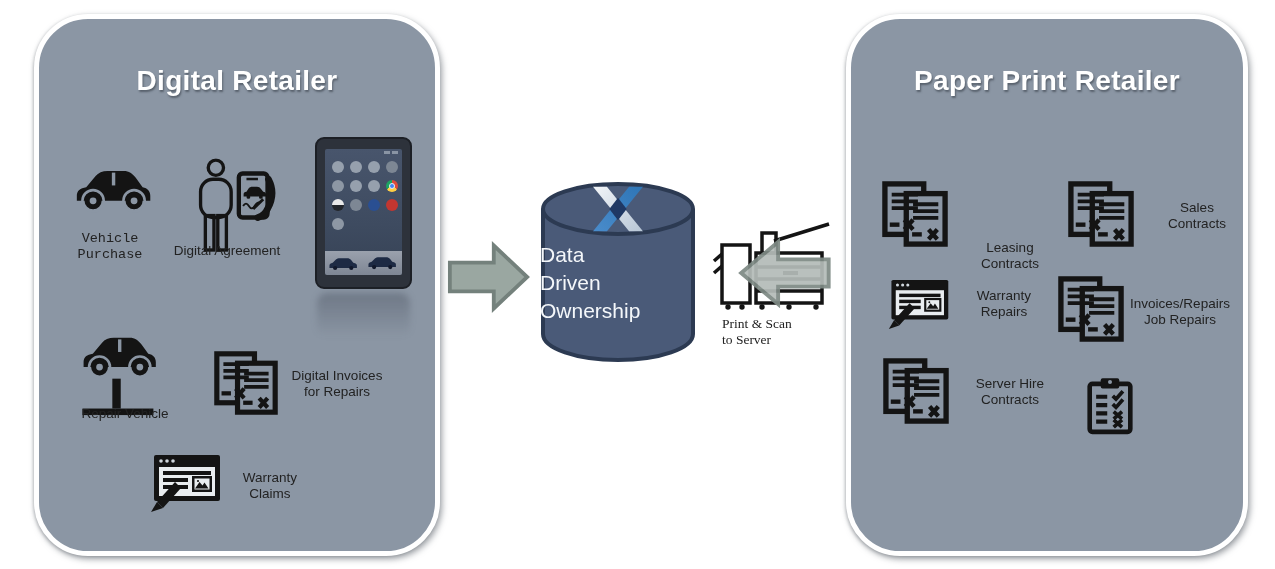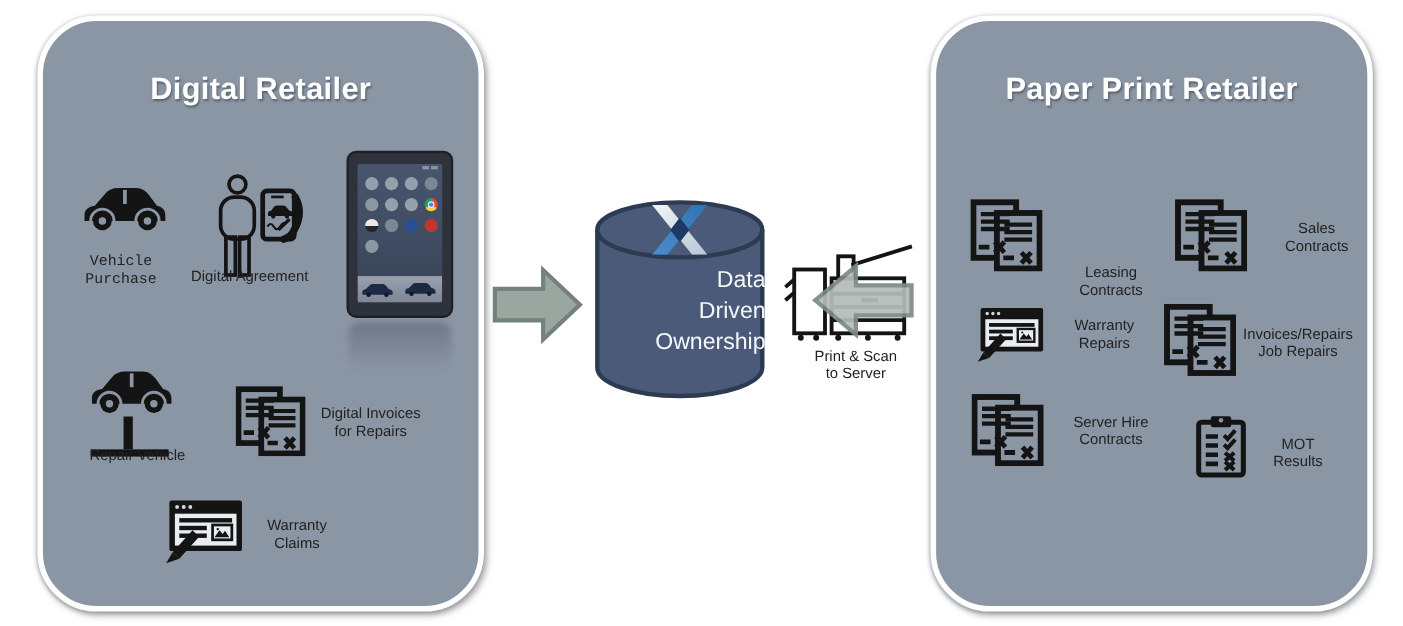--- a/index.html
+++ b/index.html
@@ -20,26 +20,26 @@
   }
   .icon{position:absolute;}
   .icon svg{display:block;width:100%;height:100%;}
   .item-label{
     position:absolute;font-size:13.5px;color:#222;text-align:center;
     white-space:pre-line;line-height:1.18;
   }
   
   .abs{position:absolute;}
   #db-label{
-    position:absolute;left:540px;top:241px;width:156px;text-align:right;
+    position:absolute;left:540px;top:241px;width:156px;text-align:left;
     color:#f4f7fa;font-size:21px;line-height:28px;white-space:pre-line;
   }
   #print-scan-label{
-    position:absolute;left:722px;top:316px;width:112px;text-align:center;
-    font-size:13.5px;color:#222;line-height:1.18;white-space:pre-line;
+    position:absolute;left:722px;top:316px;width:112px;
+    font-size:13.5px;color:#222;line-height:1.18;white-space:pre-line;font-family:Liberation Serif, serif;
   }
   
   .tablet{
     position:absolute;left:276px;top:118px;width:97px;height:152px;
     background:#2d323b;border:2px solid #1c1f25;border-radius:9px;box-sizing:border-box;
   }
   .tablet-screen{
     position:absolute;left:8px;right:8px;top:10px;bottom:12px;
     background:linear-gradient(180deg,#48556c 0%,#3e4b60 60%,#364255 100%);
     border-radius:2px;overflow:hidden;
@@ -349,15 +349,13 @@
       </svg>
   </div>
   <div class="item-label" style="left:104px;top:357px;width:110px;">Server Hire
 Contracts</div>
 
   <div class="icon" style="left:235px;top:357px;width:48px;height:60px;">
     <svg viewBox="0 0 52 64">
         <use href="#sym-clipboard"></use>
       </svg>
   </div>
-  <div class="item-label" style="left:279px;top:377px;width:100px;">MOT
-Results</div>
 </div>
 
 </body></html>

